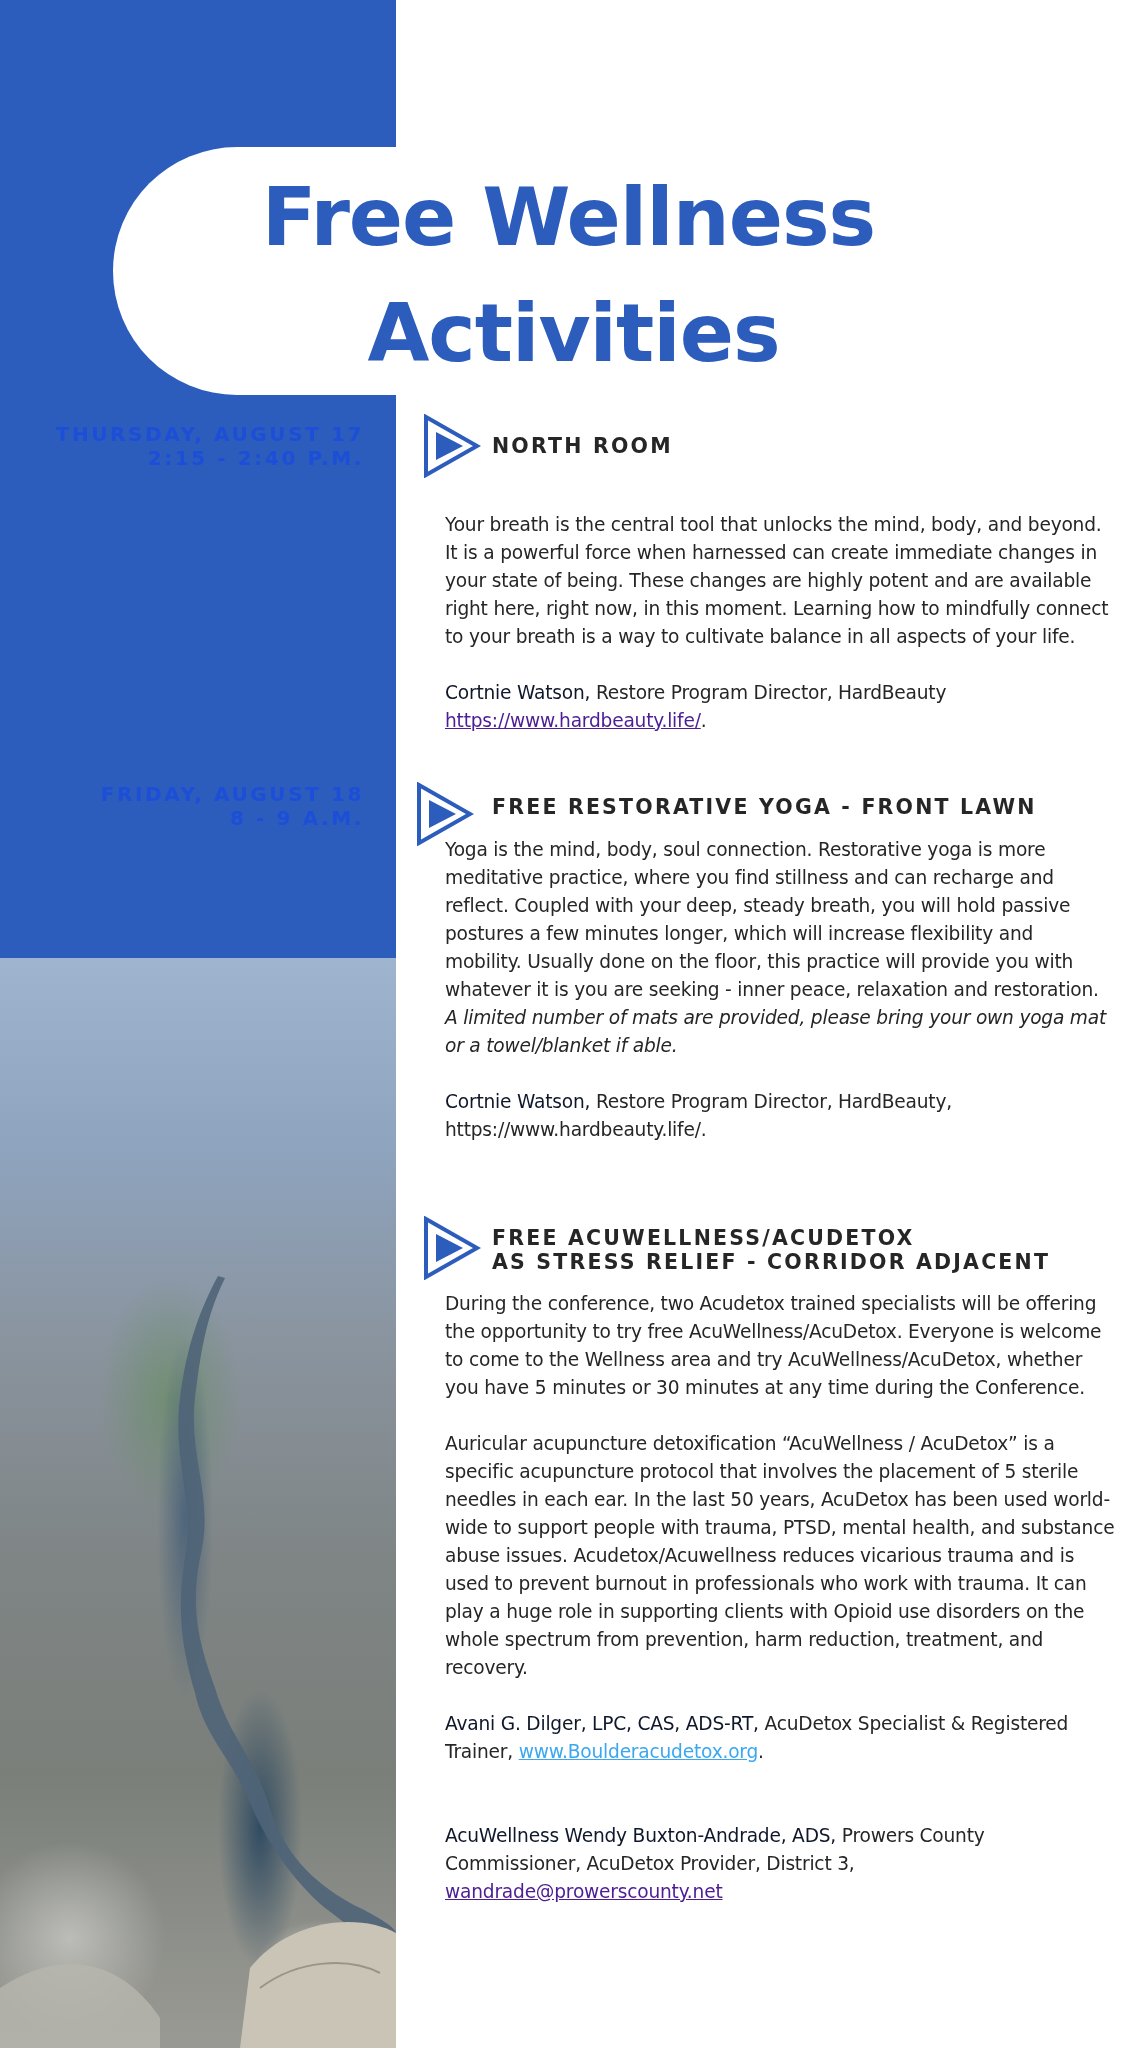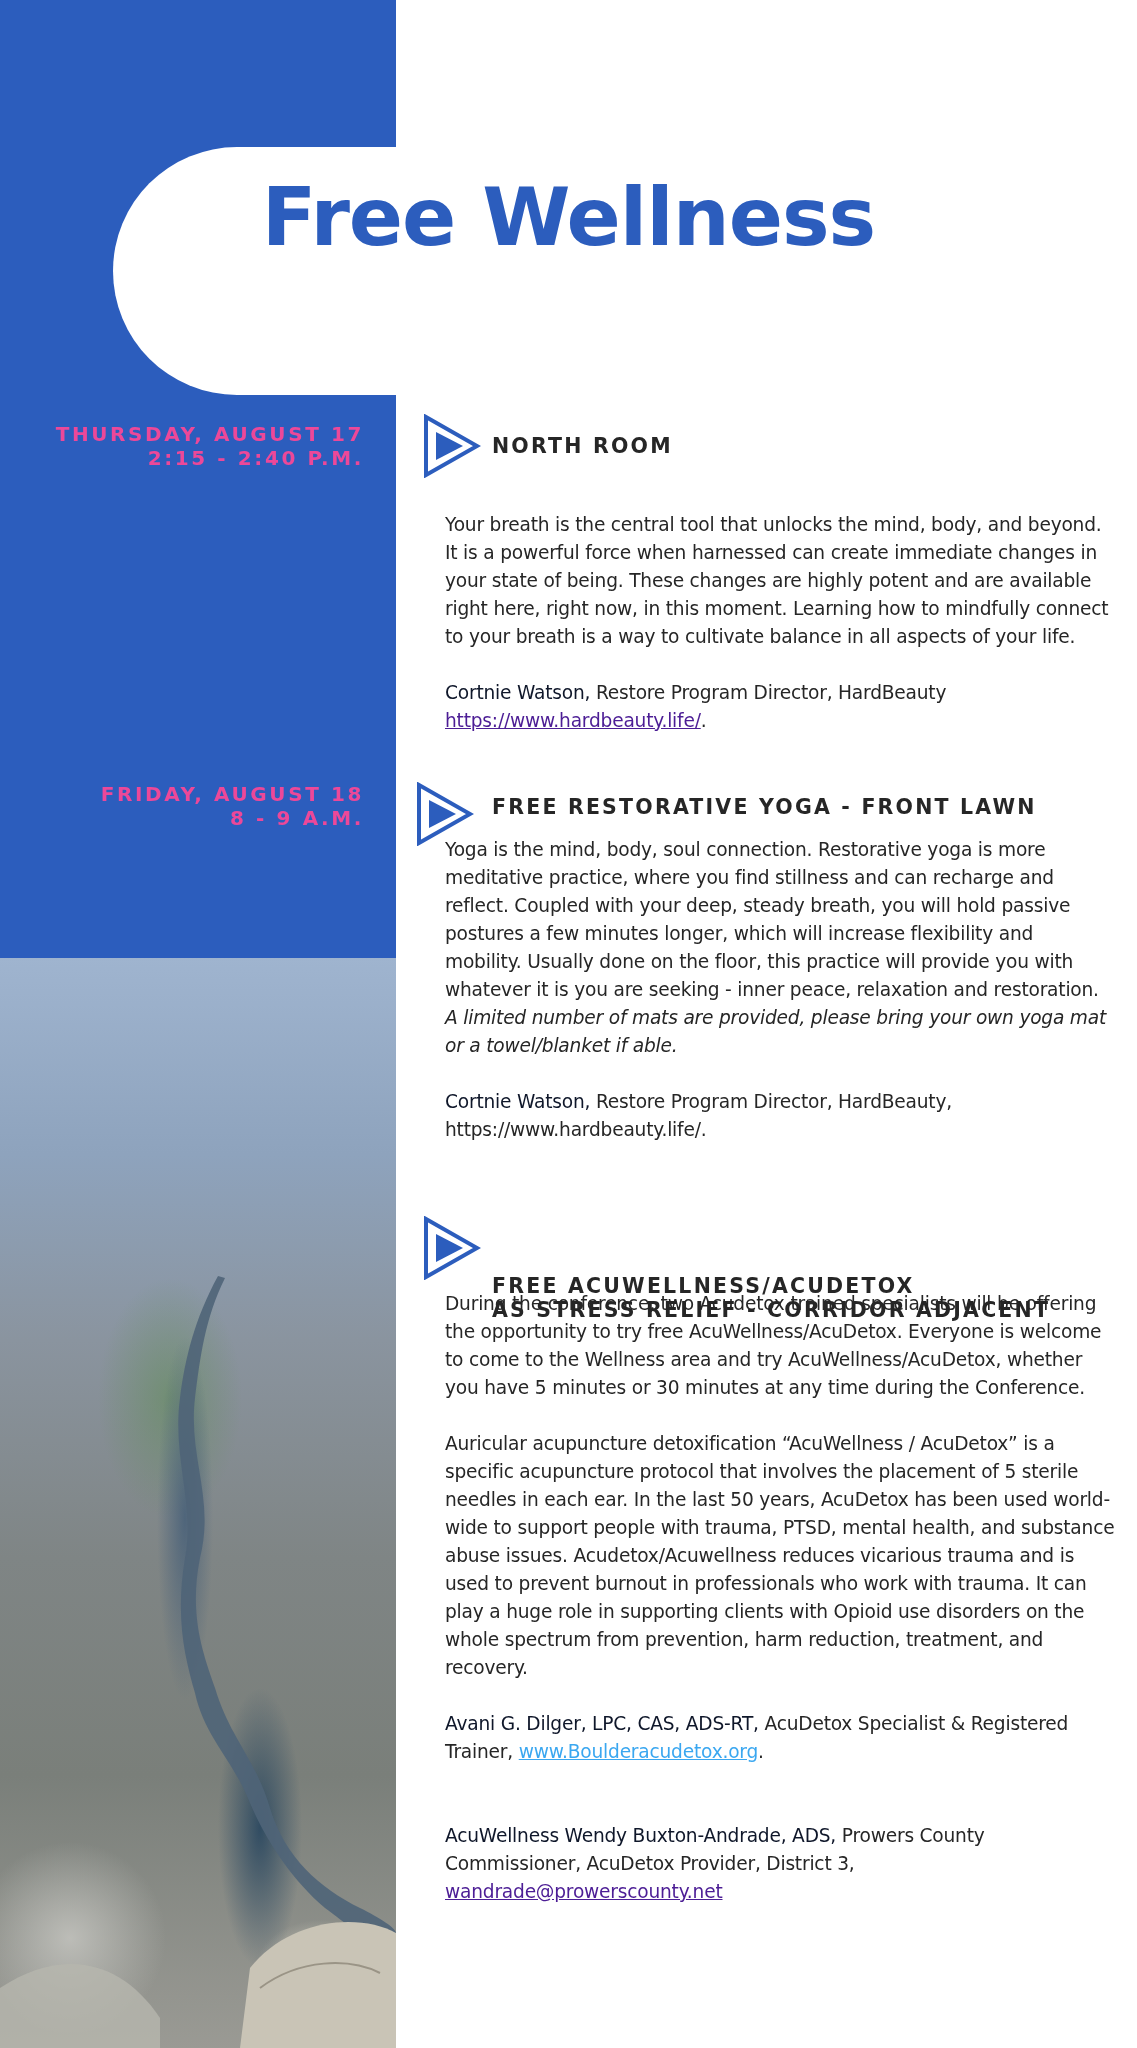--- a/index.html
+++ b/index.html
@@ -21,21 +21,21 @@
   .title-pill {
     position: absolute; left: 113px; top: 147px; width: 1024px; height: 248px;
     background: #ffffff; border-radius: 124px 0 0 124px;
   }
   .title { position: absolute; left: 0; top: 160px; width: 1137px; text-align: center;
     font-family: "DejaVu Sans", sans-serif; font-weight: bold; color: #2c5dbd; font-size: 80px; line-height: 116px; letter-spacing: -1px; }
   .title .line { display: block; padding-left: 0; }
   .title .l1 { margin-left: 0px; }
   .title .l2 { margin-left: 10px; }
 
-  .date { position: absolute; right: 773px; text-align: right; color: #ec4899; font-weight: bold;
+  .date { position: absolute; right: 773px; text-align: right; color: #1d4ed8; font-weight: bold;
     font-family: "DejaVu Sans", sans-serif; font-size: 20px; letter-spacing: 2.6px; line-height: 24px; }
 
   .tri { position: absolute; width: 58px; height: 64px; }
 
   .heading { position: absolute; left: 492px; font-family: "DejaVu Sans", sans-serif; font-weight: bold;
     font-size: 20.5px; letter-spacing: 2.2px; line-height: 24px; color: #262626; }
 
   .body { position: absolute; left: 445px; width: 670px; font-family: "DejaVu Sans", sans-serif;
     font-size: 18.6px; line-height: 28px; color: #262626; letter-spacing: -0.2px; }
   .body p { margin: 0; }
@@ -55,20 +55,21 @@
     <path d="M225 320 C205 360 200 400 195 440 C188 500 215 540 200 600 C188 660 205 700 215 730 C230 780 255 800 270 850 C285 900 320 930 360 950 C380 960 396 970 396 975 L396 990 C370 985 345 965 325 950 C290 920 265 880 250 845 C232 800 205 780 195 735 C185 700 175 660 185 600 C195 545 172 500 180 440 C185 400 195 360 218 318 Z" fill="#4f6478" opacity="0.9"></path>
     <path d="M0 1030 C60 990 120 1000 160 1060 L160 1090 L0 1090 Z" fill="#b7b6ae" opacity="0.8"></path>
     <path d="M250 1010 C290 960 360 955 396 975 L396 1090 L240 1090 Z" fill="#c9c4b6"></path>
     <path d="M260 1030 C300 1000 350 1000 380 1015" stroke="#9a9486" stroke-width="2" fill="none"></path>
   </svg>
 </div>
 
 <div class="title-pill"></div>
 <h1 class="title">
   <span class="line l1">Free Wellness</span>
+  <span class="line l2">Activities</span>
 </h1>
 
 <div class="date" style="top:422px;">
   <div>THURSDAY, AUGUST 17</div>
   <div>2:15 - 2:40 P.M.</div>
 </div>
 
 <div class="date" style="top:782px;">
   <div>FRIDAY, AUGUST 18</div>
   <div>8 - 9 A.M.</div>
@@ -104,21 +105,21 @@
   <p>
     <b>Cortnie Watson,</b><span> Restore Program Director, HardBeauty,</span><br>
     <span>https://www.hardbeauty.life/.</span>
   </p>
 </div>
 
 <svg class="tri" style="left:423px;top:1216px;" viewBox="0 0 58 64">
   <polygon points="3,3 54,32 3,61" fill="none" stroke="#2c5dbd" stroke-width="4"></polygon>
   <polygon points="13,18 40,32 13,46" fill="#2c5dbd"></polygon>
 </svg>
-<div class="heading" style="top:1226px;margin-top:48px;">
+<div class="heading" style="top:1226px;">
   <div>FREE ACUWELLNESS/ACUDETOX</div>
   <div>AS STRESS RELIEF - CORRIDOR ADJACENT</div>
 </div>
 <div class="body" style="top:1290px;">
   <p>During the conference, two Acudetox trained specialists will be offering the opportunity to try free AcuWellness/AcuDetox. Everyone is welcome to come to the Wellness area and try AcuWellness/AcuDetox, whether you have 5 minutes or 30 minutes at any time during the Conference.</p>
   <div class="gap"></div>
   <p>Auricular acupuncture detoxification “AcuWellness / AcuDetox” is a specific acupuncture protocol that involves the placement of 5 sterile needles in each ear. In the last 50 years, AcuDetox has been used world-wide to support people with trauma, PTSD, mental health, and substance abuse issues. Acudetox/Acuwellness reduces vicarious trauma and is used to prevent burnout in professionals who work with trauma. It can play a huge role in supporting clients with Opioid use disorders on the whole spectrum from prevention, harm reduction, treatment, and recovery.</p>
   <div class="gap"></div>
   <p>
     <b>Avani G. Dilger, LPC, CAS, ADS-RT,</b><span> AcuDetox Specialist &amp; Registered Trainer, </span><a class="link">www.Boulderacudetox.org</a><span>.</span>

